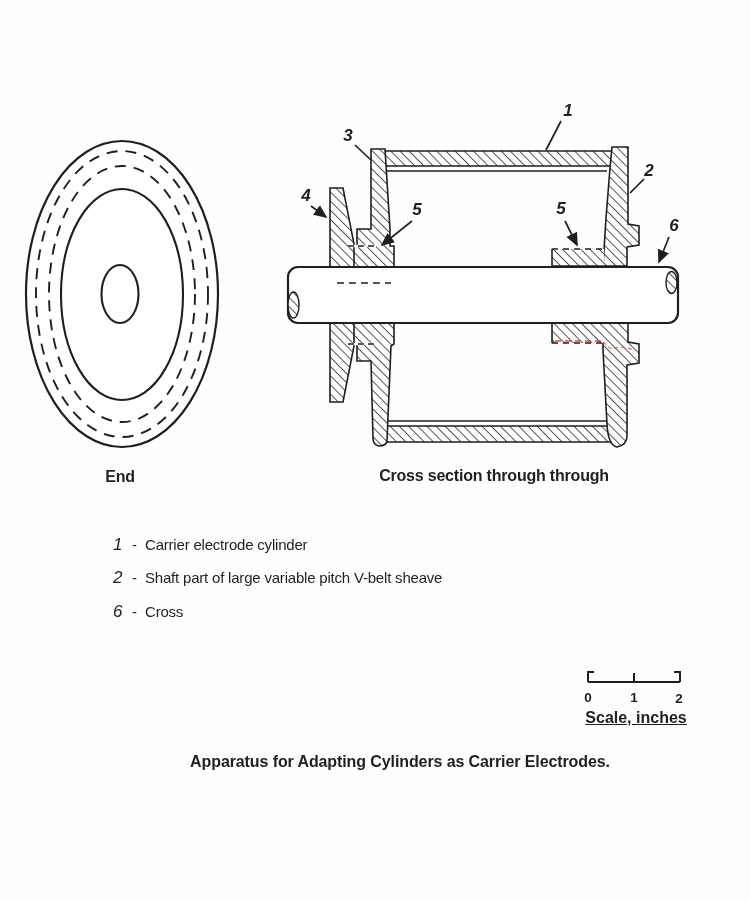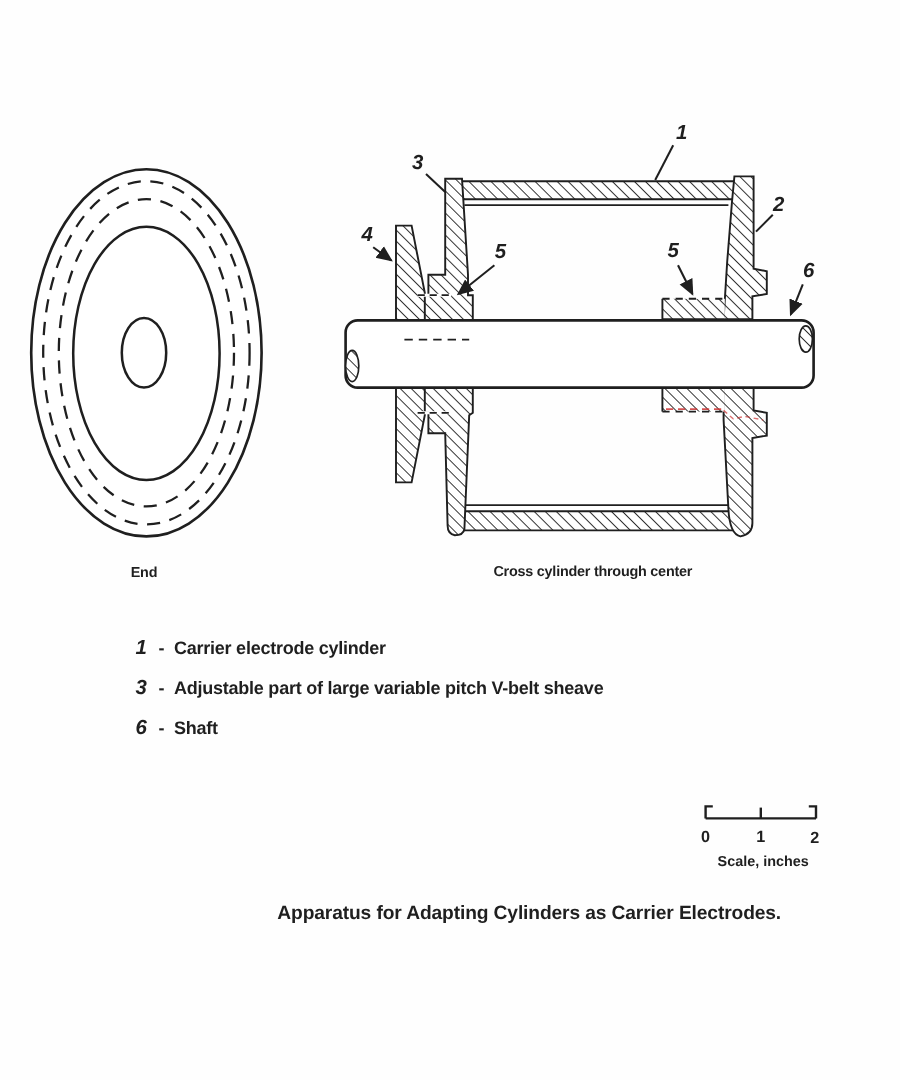--- a/index.html
+++ b/index.html
@@ -2,30 +2,30 @@
 <html><head>
 <meta charset="utf-8">
 <style>
   html,body{margin:0;padding:0;background:#ffffff;}
   .stage{position:relative;width:750px;height:900px;background:#fefefe;overflow:hidden;
          font-family:"Liberation Sans",sans-serif;color:#1f1f1f;}
   .stage svg{position:absolute;left:0;top:0;}
   .txt{position:absolute;color:#1f1f1f;font-weight:bold;white-space:nowrap;
        font-family:"Liberation Sans",sans-serif;}
   .center{transform:translate(-50%,-50%);}
-  .view-caption{font-size:12px;letter-spacing:-0.2px;text-align:right;}
+  .view-caption{font-size:16px;letter-spacing:-0.2px;text-align:right;}
   .callout{font-size:17px;font-style:italic;}
   .legend{position:absolute;left:113px;top:529px;}
-  .legend-item{height:33.4px;line-height:21px;font-weight:bold;}
+  .legend-item{height:33.4px;line-height:31px;font-weight:normal;}
   .legend-num{display:inline-block;min-width:12px;font-style:italic;font-size:17px;}
   .legend-sep{display:inline-block;margin:0 8px 0 7px;font-size:15px;}
   .legend-text{font-size:15px;letter-spacing:-0.2px;}
   .scale-num{font-size:13.5px;}
-  .scale-caption{font-size:12px;}
-  .figure-caption{font-size:16px;letter-spacing:-0.1px;margin-left:41px;}
+  .scale-caption{font-size:16px;text-decoration:underline;}
+  .figure-caption{font-size:16px;letter-spacing:-0.1px;}
 </style>
 </head>
 <body>
 
 <div class="stage">
 
   <svg width="750" height="900" viewBox="0 0 750 900">
     <defs>
       <pattern id="hatch" width="6.5" height="6.5" patternUnits="userSpaceOnUse" patternTransform="rotate(-45)">
         <rect width="6.5" height="6.5" fill="#ffffff"></rect>
@@ -96,39 +96,39 @@
 
     <g stroke="#1f1f1f" stroke-width="2">
       <line x1="588" y1="682" x2="680" y2="682"></line>
       <path d="M588,682 L588,672 L594,672" fill="none"></path>
       <line x1="634" y1="673" x2="634" y2="682"></line>
       <path d="M680,682 L680,672 L674,672" fill="none"></path>
     </g>
   </svg>
 
   <div class="txt view-caption center" style="left:120px;top:477px;">End</div>
-  <div class="txt view-caption center" style="left:494px;top:476px;">Cross cylinder through center</div>
+  <div class="txt view-caption center" style="left:494px;top:476px;">Cross section through through</div>
 
   <span class="txt callout center" style="left:568px;top:111px;">1</span>
   <span class="txt callout center" style="left:649px;top:171px;">2</span>
   <span class="txt callout center" style="left:348px;top:136px;">3</span>
   <span class="txt callout center" style="left:306px;top:196px;">4</span>
   <span class="txt callout center" style="left:417px;top:210px;">5</span>
   <span class="txt callout center" style="left:561px;top:209px;">5</span>
   <span class="txt callout center" style="left:674px;top:226px;">6</span>
 
   <div class="legend">
     <div class="legend-item">
       <span class="legend-num">1</span><span class="legend-sep">-</span><span class="legend-text">Carrier electrode cylinder</span>
     </div>
     <div class="legend-item">
-      <span class="legend-num">3</span><span class="legend-sep">-</span><span class="legend-text">Adjustable part of large variable pitch V-belt sheave</span>
+      <span class="legend-num">2</span><span class="legend-sep">-</span><span class="legend-text">Shaft part of large variable pitch V-belt sheave</span>
     </div>
     <div class="legend-item">
-      <span class="legend-num">6</span><span class="legend-sep">-</span><span class="legend-text">Shaft</span>
+      <span class="legend-num">6</span><span class="legend-sep">-</span><span class="legend-text">Cross</span>
     </div>
   </div>
 
   <span class="txt scale-num center" style="left:588px;top:697px;">0</span>
   <span class="txt scale-num center" style="left:634px;top:697px;">1</span>
   <span class="txt scale-num center" style="left:679px;top:698px;">2</span>
   <span class="txt scale-caption center" style="left:636px;top:718px;">Scale, inches</span>
 
   <div class="txt figure-caption center" style="left:400px;top:762px;">Apparatus for Adapting Cylinders as Carrier Electrodes.</div>
 

